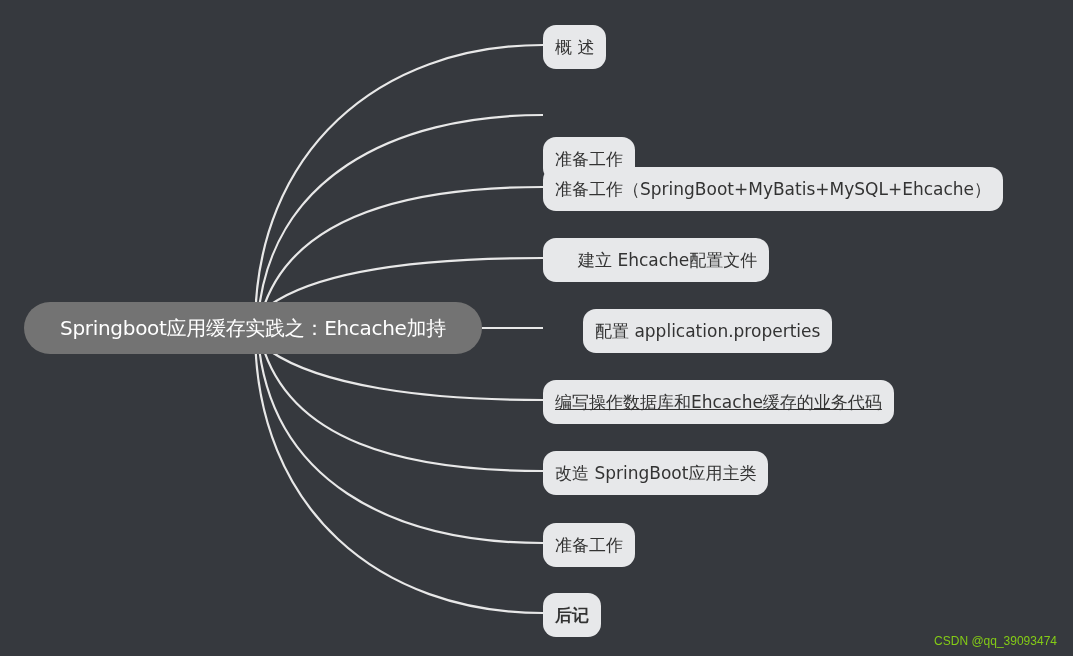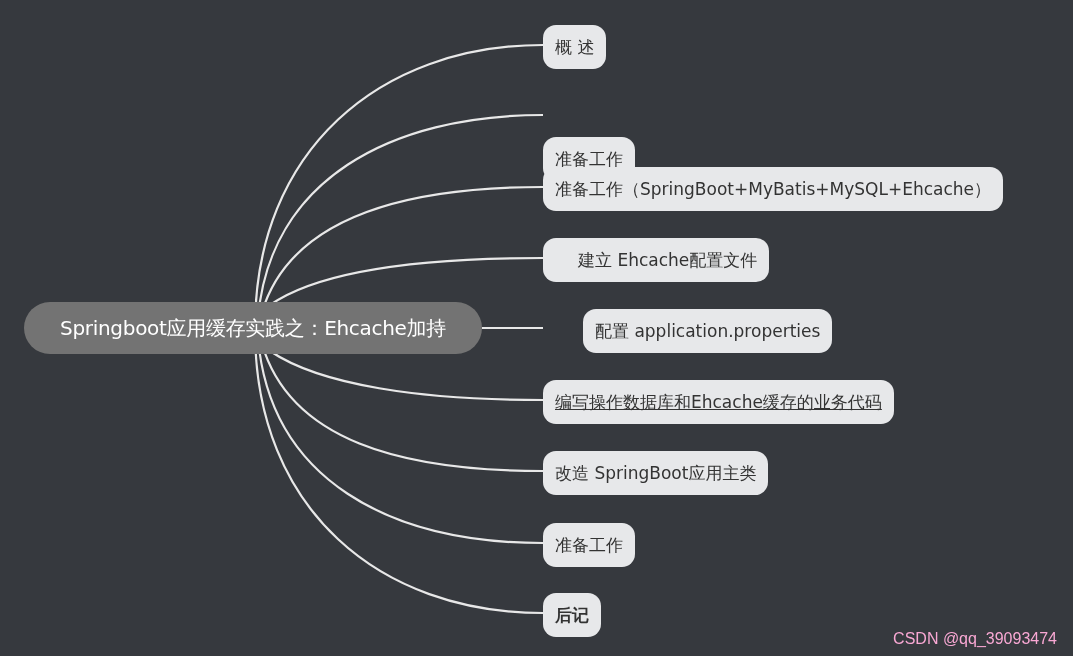--- a/index.html
+++ b/index.html
@@ -6,21 +6,21 @@
   body { width:1080px; height:660px; background:#ffffff; position:relative; overflow:hidden;
          font-family:"DejaVu Sans", sans-serif; }
   .canvas { position:absolute; left:0; top:0; width:1073px; height:656px; background:#36393e; }
   svg.links { position:absolute; left:0; top:0; }
   .root { position:absolute; left:24px; top:302px; height:52px; width:458px; border-radius:26px;
           background:#737373; color:#fff; font-size:20px; display:flex; align-items:center;
           justify-content:center; box-sizing:border-box; white-space:nowrap; letter-spacing:-0.3px; }
   .node { position:absolute; left:543px; height:44px; border-radius:13px; background:#e7e8ea;
           color:#333; font-size:17px; display:flex; align-items:center; padding:0 12px;
           box-sizing:border-box; white-space:nowrap; }
-  .wm { position:absolute; right:16px; bottom:8px; color:#f9a8d4; font-size:16px;
+  .wm { position:absolute; right:16px; bottom:8px; color:#84cc16; font-size:12px;
         font-family:"Liberation Sans", sans-serif; }
 </style>
 </head>
 <body>
 
 <div class="canvas">
   <svg class="links" width="1073" height="656">
     <g fill="none" stroke="#e8e8e8" stroke-width="2.2">
       <path d="M255,328 C255,150 380,45 543,45"></path>
       <path d="M258,318 C270,180 390,115 543,115"></path>

